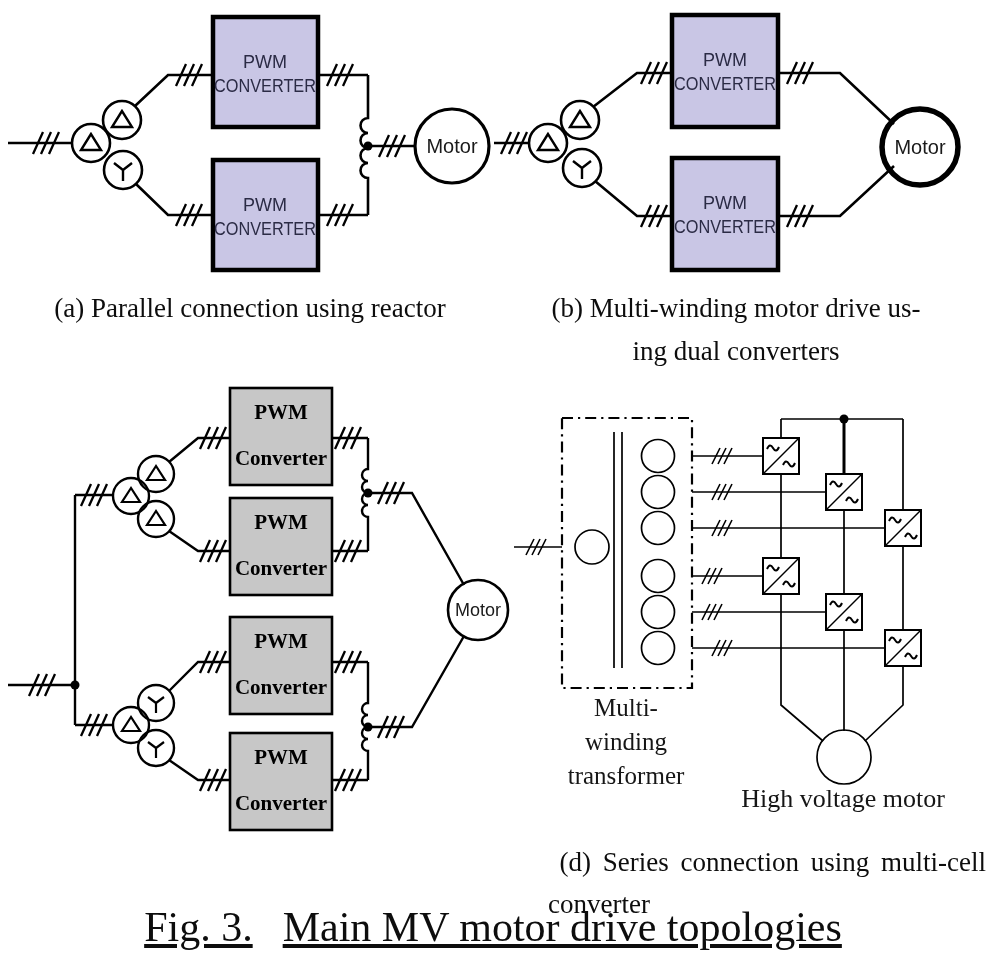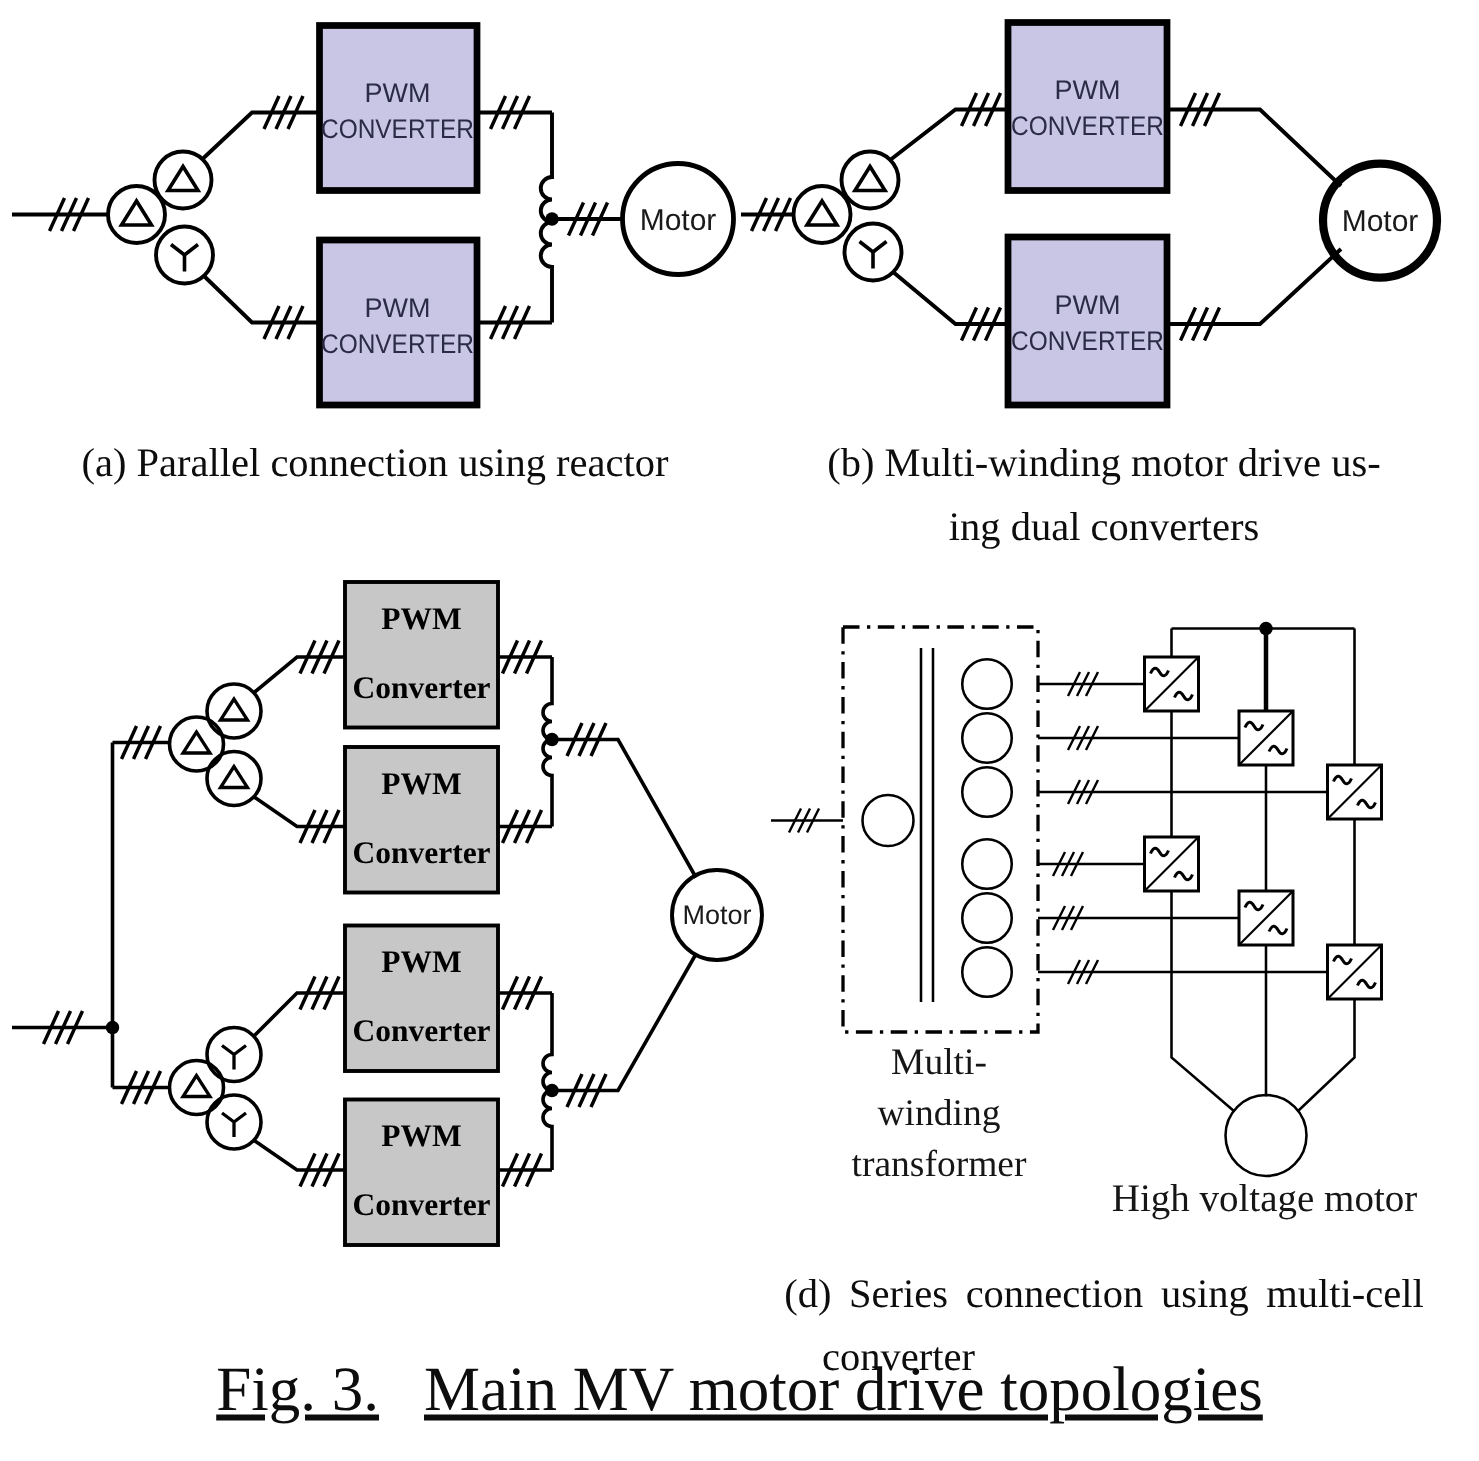--- a/index.html
+++ b/index.html
@@ -295,21 +295,21 @@
 
   <div class="cap center" style="left:486px;top:287px;width:500px">
     <div>(b) Multi-winding motor drive us-</div>
     <div>ing dual converters</div>
   </div>
 
   <div class="cap center" style="left:0;top:841px;width:445px;line-height:42px">
   </div>
 
   <div class="cap" style="left:486px;top:841px;width:500px;line-height:42px">
-    <div style="text-align:center;word-spacing:5px">(d) Series connection using multi-cell</div>
+    <div style="text-align:right;word-spacing:5px">(d) Series connection using multi-cell</div>
     <div style="margin-left:62px">converter</div>
   </div>
 
   <div class="figcap">
     <span>Fig. 3.</span><span class="gap"></span><span>Main MV motor drive topologies</span>
   </div>
 
 </div>
 
 </body></html>

